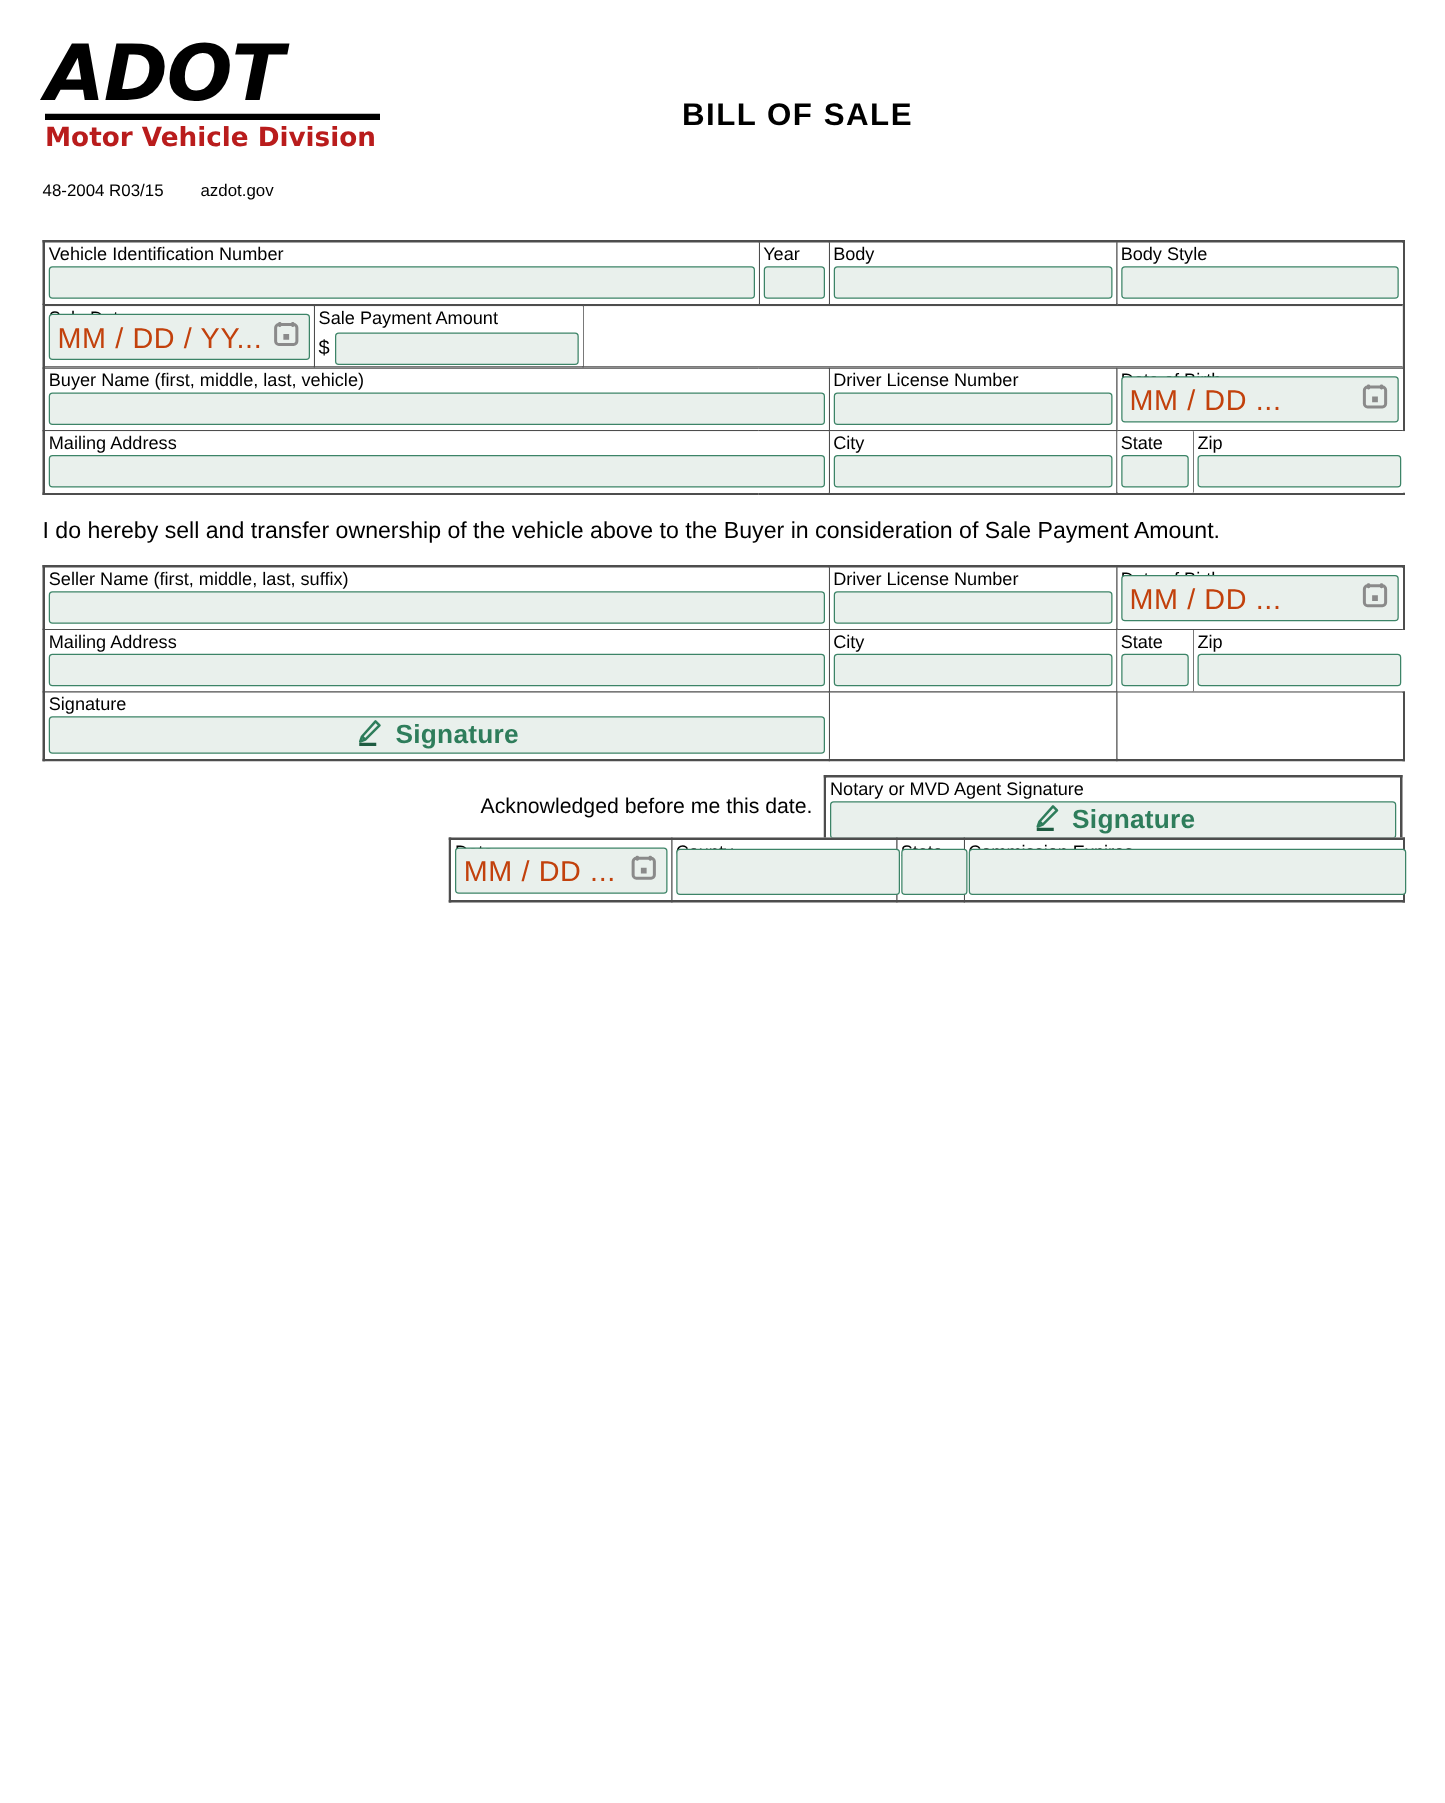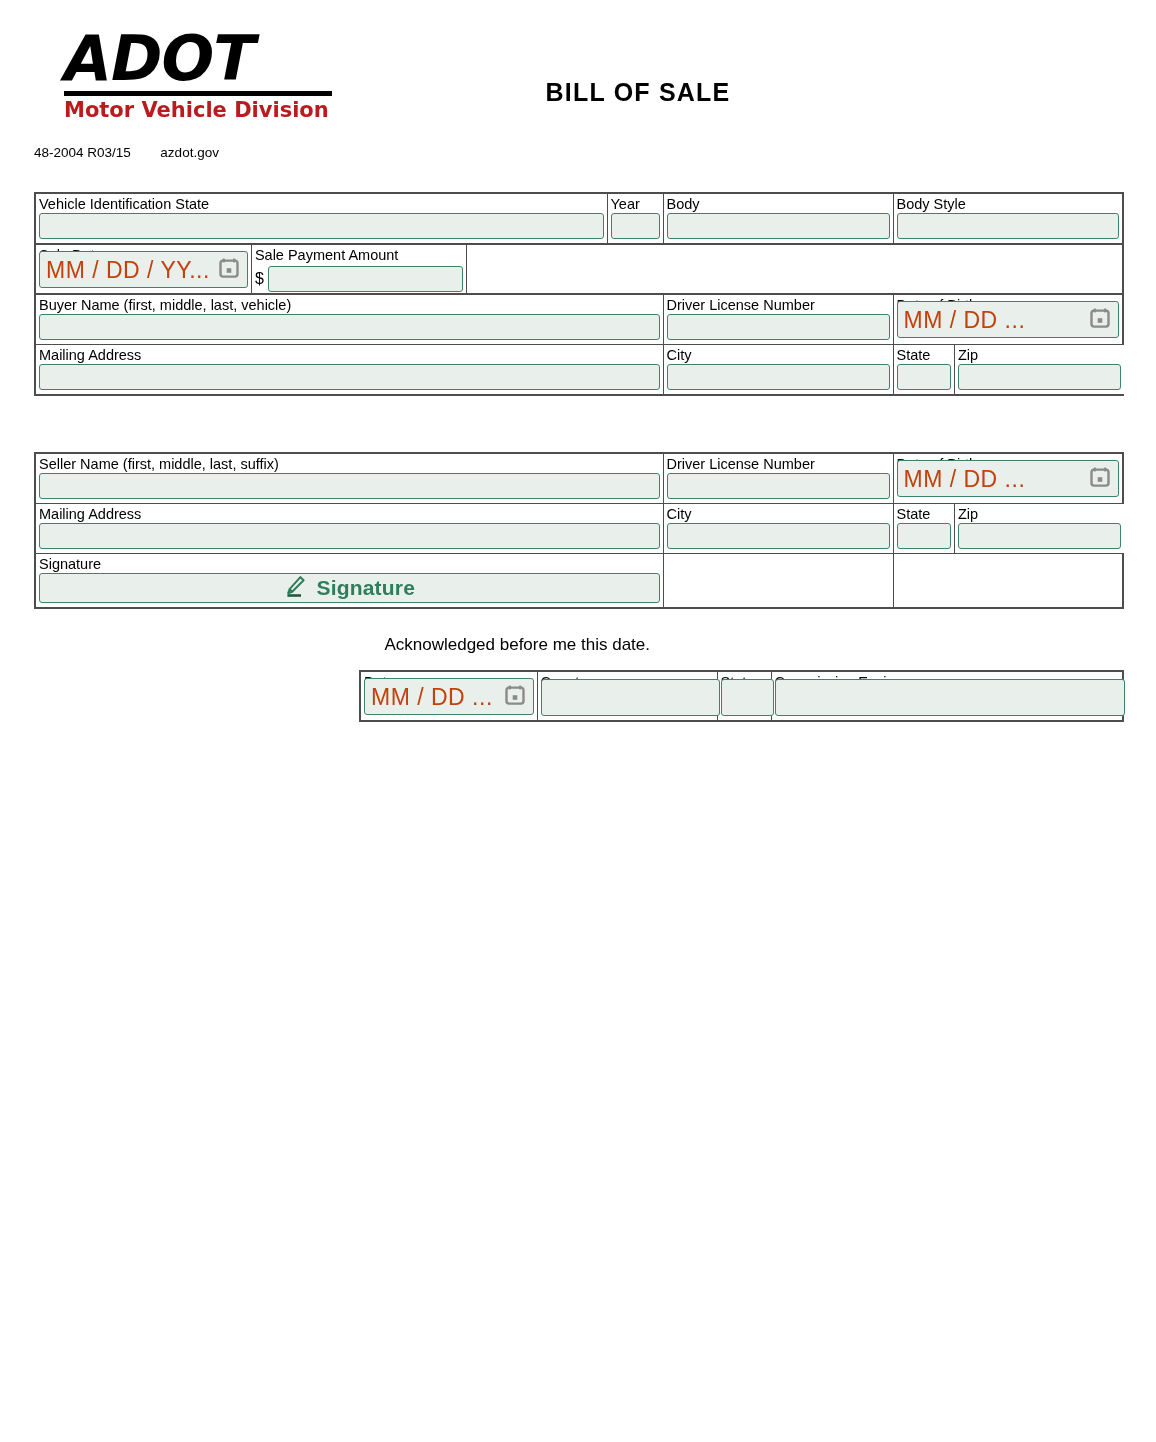--- a/index.html
+++ b/index.html
@@ -20,21 +20,20 @@
   
   .page { position: relative; width: 1156px; height: 1442px; }
 
   .header { position: relative; height: 150px; }
 
   .logo-block {
     position: absolute;
     left: 34px;
     top: 28px;
     width: 290px;
-    margin-left: 28px;
   }
   .logo-adot {
     font-family: "DejaVu Sans", sans-serif;
     font-weight: bold;
     font-style: italic;
     font-size: 62px;
     line-height: 62px;
     letter-spacing: -1px;
     color: #000;
     margin: 0;
@@ -235,21 +234,21 @@
       <col style="width:572px">
         <col style="width:56px">
         <col style="width:230px">
         <col style="width:230px">
     </colgroup>
     <tbody>
 
       <tr>
         <td>
           <div class="cell">
-            <span class="lbl">Vehicle Identification State</span>
+            <span class="lbl">Vehicle Identification Number</span>
             <input class="fld" type="text" style="">
           </div>
         </td>
         <td>
           <div class="cell">
             <span class="lbl">Year</span>
             <input class="fld" type="text" style="">
           </div>
         </td>
         <td>
@@ -375,20 +374,21 @@
                   </div>
                 </td>
               </tr>
             </tbody>
           </table>
         </td>
       </tr>
     </tbody>
   </table>
 
+  <div class="declaration">I do hereby sell and transfer ownership of the vehicle above to the Buyer in consideration of Sale Payment Amount.</div>
 
   <table class="tbl" style="left:34px; top:452px; width:1088px;">
     <colgroup>
       <col style="width:628px">
         <col style="width:230px">
         <col style="width:230px">
     </colgroup>
     <tbody>
       <tr>
         <td>
@@ -481,20 +481,41 @@
         </td>
         <td style="border-bottom:none; border-right:none;">
           <div class="cell" style="height:46px;"></div>
         </td>
       </tr>
     </tbody>
   </table>
 
   <div class="ack-text">Acknowledged before me this date.</div>
 
+  <table class="tbl" style="left:659px; top:620px; width:463px;">
+    <tbody>
+      <tr>
+        <td>
+          <div class="cell">
+            <span class="lbl">Notary or MVD Agent Signature</span>
+            <div class="sigbox">
+              <span>
+                <svg width="24" height="24" viewBox="0 0 24 24" aria-hidden="true">
+                  <path d="M17.4 3.1 L20.6 6.3 L9.2 17.7 L5.2 19.2 L6.6 15.2 Z" fill="#e9f0ec" stroke="#2e7d5b" stroke-width="2" stroke-linejoin="round"></path>
+                  <path d="M6.6 15.2 L9.2 17.7" stroke="#2e7d5b" stroke-width="2"></path>
+                  <rect x="4.4" y="20.2" width="13.6" height="2.6" fill="#1f5c42"></rect>
+                </svg>
+              </span>
+              <span class="sig-txt">Signature</span>
+            </div>
+          </div>
+        </td>
+      </tr>
+    </tbody>
+  </table>
 
   <table class="tbl" style="left:359px; top:670px; width:763px;">
     <colgroup>
       <col style="width:177px">
         <col style="width:180px">
         <col style="width:54px">
         <col style="width:352px">
     </colgroup>
     <tbody>
       <tr>

